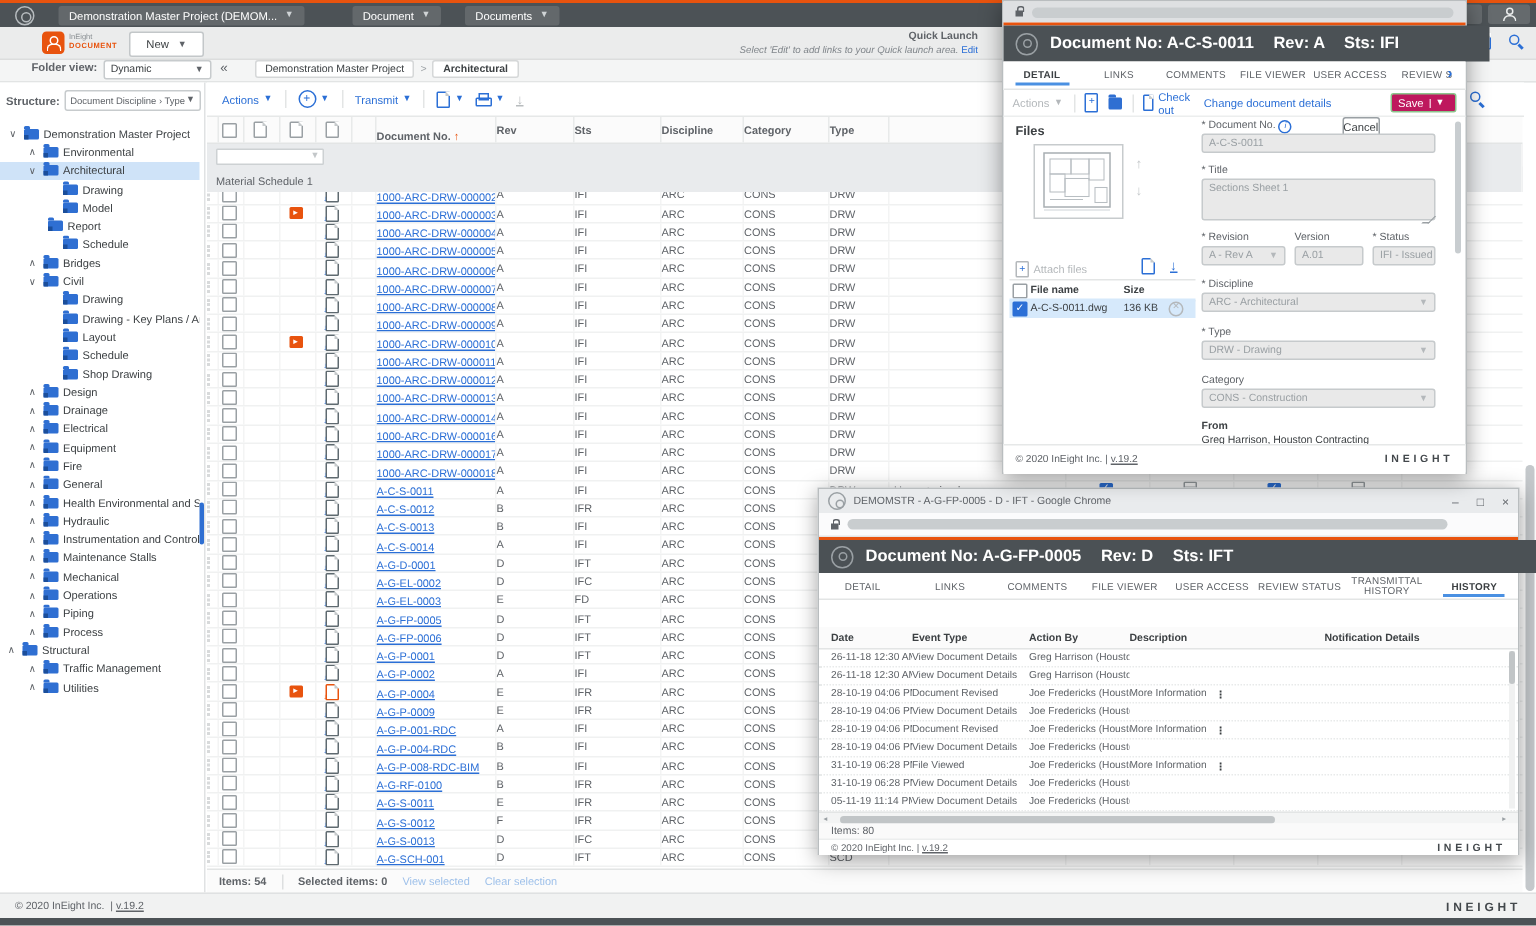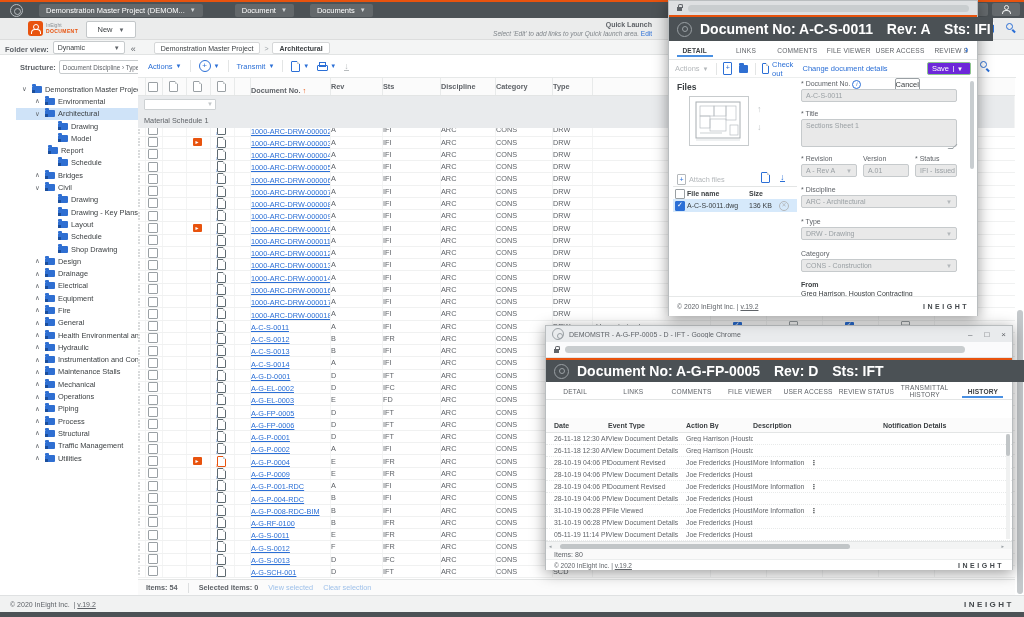--- a/index.html
+++ b/index.html
@@ -32,31 +32,31 @@
   .brandtxt .b2{font-size:5px;color:#e8530e;font-weight:bold;letter-spacing:.4px;}
   .newbtn{position:absolute;left:86px;top:3px;width:48px;height:15px;background:#fff;border:1px solid #c3c7c9;border-radius:2px;
           display:flex;align-items:center;justify-content:center;gap:6px;font-size:7.5px;color:#3c4043;}
   .qlaunch{position:absolute;right:372px;top:2px;text-align:right;line-height:9px;}
   .ql-t{font-size:7px;font-weight:bold;color:#5f6368;}
   .ql-h{font-size:6.5px;font-style:italic;color:#80868b;}
   .ql-e{color:#2b6fd6;font-style:normal;}
   .logo-right{position:absolute;right:8px;top:4px;display:flex;gap:12px;align-items:center;color:#2b6fd6;}
   
   .folderbar{position:absolute;left:0;top:40px;width:1024px;height:15px;background:#f4f5f5;border-bottom:1px solid #e2e4e4;box-sizing:border-box;
-             display:flex;align-items:flex-end;}
+             display:flex;align-items:flex-start;padding-left:16px;}
   .fv-label{font-size:7.5px;font-weight:bold;color:#5f6368;margin-left:5px;}
   .fv-sel{width:62px;height:11px;background:#fff;border:1px solid #c7cbcd;border-radius:2px;margin-left:4px;
           display:flex;align-items:center;justify-content:space-between;padding:0 4px;font-size:7px;}
   .collapse{margin-left:6px;color:#5f6368;font-size:9px;}
   .crumbs{display:flex;align-items:center;gap:4px;margin-left:18px;}
   .chip{background:#fff;border:1px solid #d5d7d8;border-radius:2px;padding:1.5px 6px;font-size:7px;color:#3c4043;}
   .chip.cur{font-weight:bold;}
   .csep{color:#9aa0a4;font-size:7px;}
   
-  .sidebar{position:absolute;left:16px;top:55px;width:137px;height:540px;background:#fff;border-right:1px solid #e0e2e3;box-sizing:border-box;}
+  .sidebar{position:absolute;left:0;top:55px;width:137px;height:540px;background:#fff;border-right:1px solid #e0e2e3;box-sizing:border-box;}
   .structrow{display:flex;align-items:center;margin:5px 2px 6px 4px;}
   .st-label{font-size:7.5px;font-weight:bold;color:#5f6368;margin-right:3px;}
   .st-sel{flex:1;height:12px;background:#fff;border:1px solid #c7cbcd;border-radius:2px;display:flex;align-items:center;
           justify-content:space-between;padding:0 3px;font-size:6.3px;color:#5f6368;white-space:nowrap;overflow:hidden;}
   .tree{position:absolute;left:0;top:28px;width:133px;}
   .titem{display:flex;align-items:center;height:12.3px;white-space:nowrap;overflow:hidden;}
   .titem.selected{background:#cfe3f8;}
   .tchev{width:9px;font-size:6.5px;color:#5f6368;text-align:center;flex:none;}
   .c-exp::after{content:"∨";} .c-col::after{content:"∧";} .c-none{visibility:hidden;}
   .folder{flex:none;width:10px;height:7px;background:#2f6fd2;border-radius:1px;position:relative;margin:0 3px;}
@@ -121,30 +121,30 @@
   .bottomedge{position:absolute;left:0;top:612px;width:1024px;height:5px;background:#4c5256;}
   .vsn{text-decoration:underline;}
   
   .urlrow{display:flex;align-items:center;gap:6px;padding:0 8px;box-sizing:border-box;}
   .lock{width:5px;height:4px;background:#5f6368;position:relative;margin-top:2px;flex:none;}
   .lock::before{content:"";position:absolute;left:.5px;top:-3px;width:3px;height:3px;border:1px solid #5f6368;border-bottom:none;border-radius:2px 2px 0 0;}
   .urlpill{flex:1;height:7px;background:#c9cdcf;border-radius:4px;}
   .dkhead{background:#4b5155;color:#fff;display:flex;align-items:center;gap:8px;padding:0 8px;}
   .dkcircle{width:13px;height:13px;border:1px solid #9aa0a4;border-radius:50%;position:relative;flex:none;}
   .dkcircle::after{content:"";position:absolute;left:3.5px;top:3.5px;width:4px;height:4px;border:1px solid #9aa0a4;border-radius:50%;}
-  .dktxt{font-size:14px;font-weight:bold;white-space:nowrap;}
+  .dktxt{font-size:11px;font-weight:bold;white-space:nowrap;}
   .dktxt .sp{margin-left:10px;}
   .wtabs{display:flex;align-items:center;background:#fff;border-bottom:1px solid #e3e5e5;box-sizing:border-box;}
   .wtab{flex:1;text-align:center;font-size:6.6px;color:#5f6368;letter-spacing:.2px;padding:4px 0 3px;position:relative;white-space:normal;line-height:7px;}
   .wtab.active{color:#3c4043;font-weight:bold;}
   .wtab.active::after{content:"";position:absolute;left:15%;right:15%;bottom:0;height:2px;background:#4a90e2;}
   .bluechev{color:#2b6fd6;font-size:10px;font-weight:bold;padding:0 4px;}
   .btn{border-radius:2px;font-size:7.5px;display:flex;align-items:center;justify-content:center;box-sizing:border-box;}
   .btn.cancel{background:#fff;border:1px solid #9aa0a4;color:#3c4043;margin-top:32px;}
-  .btn.save{background:#6d28d9;color:#fff;border:1px solid #8cc48c;}
+  .btn.save{background:#be185d;color:#fff;border:1px solid #8cc48c;}
   .savecaret{border-left:1px solid rgba(255,255,255,.7);padding:0 3px;margin-left:4px;font-size:6px;}
   
   .dialog1{position:absolute;left:668px;top:0;width:310px;height:316px;background:#fff;z-index:5;
            box-shadow:0 3px 14px rgba(0,0,0,.4);border:1px solid #b9bdbf;box-sizing:border-box;}
   .d1-url{position:absolute;left:0;top:0;width:100%;height:14px;background:#dee0e2;}
   .d1-orange{position:absolute;left:0;top:14px;width:100%;height:2px;background:#e8530e;}
   .d1-head{position:absolute;left:0;top:16px;width:100%;height:24px;}
   .d1-tabs{position:absolute;left:0;top:40px;width:100%;height:19px;}
   .d1-tbar{position:absolute;left:0;top:59px;width:100%;height:18px;border-bottom:1px solid #eceeee;box-sizing:border-box;
            display:flex;align-items:center;gap:7px;padding:0 6px;}
@@ -418,21 +418,21 @@
         <div class="titem" style="padding-left: 17px;">
           <span class="tchev c-col"></span>
           <span class="folder"></span>
           <span class="tlabel">Piping</span>
         </div>
         <div class="titem" style="padding-left: 17px;">
           <span class="tchev c-col"></span>
           <span class="folder"></span>
           <span class="tlabel">Process</span>
         </div>
-        <div class="titem" style="padding-left: 17px;">
+        <div class="titem" style="padding-left: 3px;">
           <span class="tchev c-col"></span>
           <span class="folder"></span>
           <span class="tlabel">Structural</span>
         </div>
         <div class="titem" style="padding-left: 17px;">
           <span class="tchev c-col"></span>
           <span class="folder"></span>
           <span class="tlabel">Traffic Management</span>
         </div>
         <div class="titem" style="padding-left: 17px;">

